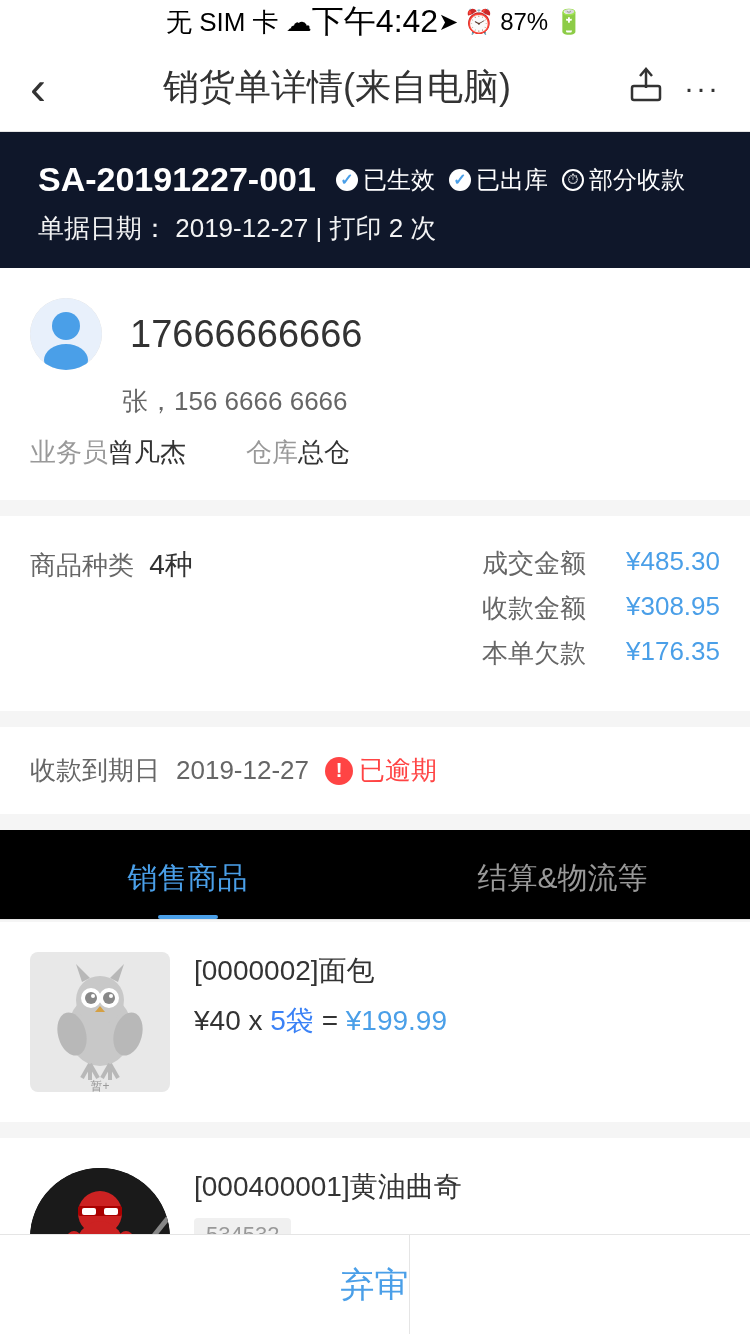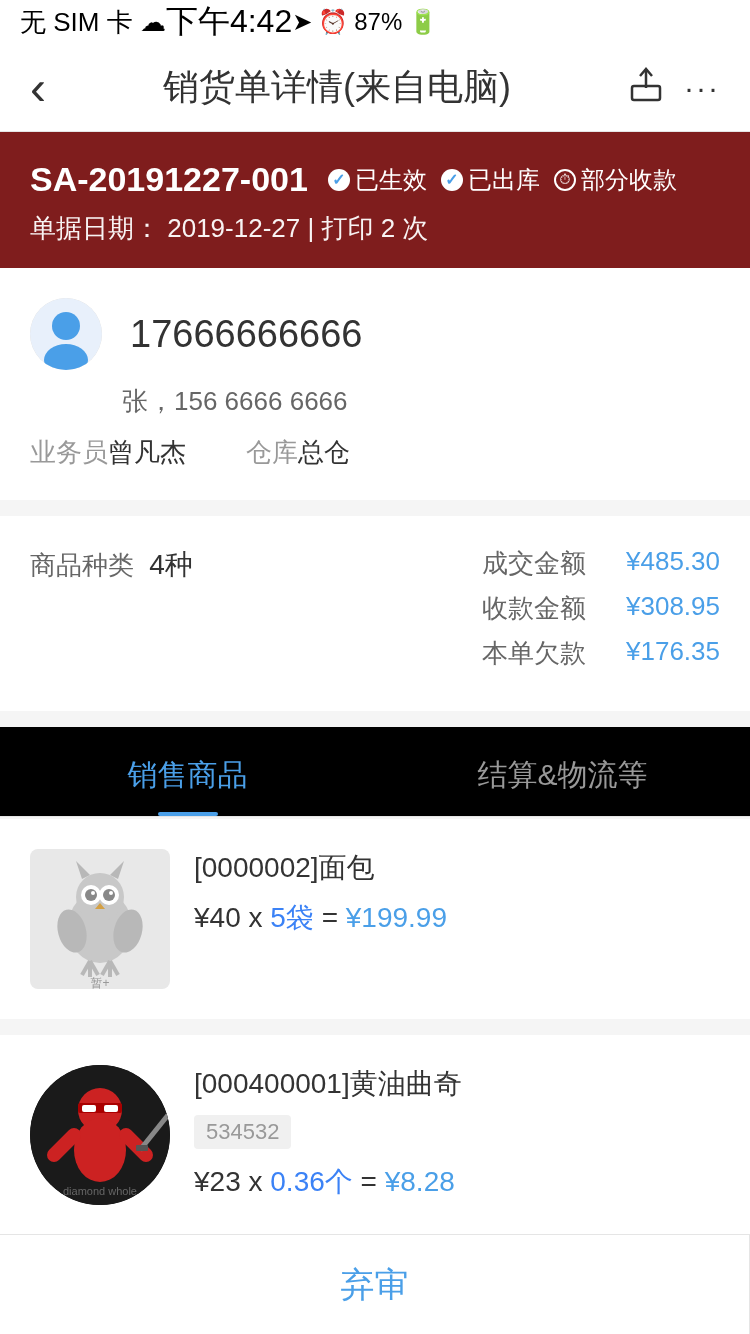--- a/index.html
+++ b/index.html
@@ -11,21 +11,21 @@
       min-height: 1334px;
       overflow-x: hidden;
     }
 
     
     .status-bar {
       background: #fff;
       height: 44px;
       display: flex;
       align-items: center;
-      justify-content: flex-start;
+      justify-content: center;
       padding: 0 20px;
       font-size: 28px;
     }
     .status-left { display: flex; align-items: center; gap: 8px; font-size: 26px; }
     .status-center { font-size: 32px; font-weight: 500; }
     .status-right { display: flex; align-items: center; gap: 6px; font-size: 24px; }
 
     
     .nav-bar {
       background: #fff;
@@ -35,22 +35,22 @@
       justify-content: space-between;
       padding: 0 30px;
       border-bottom: 1px solid #e5e5e5;
     }
     .nav-title { font-size: 36px; font-weight: 500; color: #333; }
     .nav-left, .nav-right { display: flex; align-items: center; gap: 20px; }
     .nav-icon { font-size: 40px; color: #333; cursor: pointer; }
 
     
     .header-card {
-      background: #7f1d1d;
-      padding: 28px 30px 22px;
+      background: #0f172a;
+      padding: 28px 38px 22px;
     }
     .header-card-top {
       display: flex;
       align-items: center;
       gap: 20px;
       margin-bottom: 12px;
     }
     .order-id {
       font-size: 34px;
       font-weight: bold;
@@ -280,20 +280,21 @@
     .bottom-bar {
       position: fixed;
       bottom: 0;
       left: 0;
       width: 750px;
       height: 100px;
       background: #fff;
       border-top: 1px solid #e5e5e5;
       display: flex;
       align-items: center;
+      flex-direction: column;
     }
     .bottom-btn {
       flex: 1;
       text-align: center;
       font-size: 34px;
       cursor: pointer;
       height: 100%;
       display: flex;
       align-items: center;
       justify-content: center;
@@ -405,20 +406,28 @@
           <span class="stats-item-value">¥308.95</span>
         </div>
         <div class="stats-item">
           <span class="stats-item-label">本单欠款</span>
           <span class="stats-item-value">¥176.35</span>
         </div>
       </div>
     </div>
   </div>
 
+  <div class="due-section">
+    <span>收款到期日</span>
+    <span>2019-12-27</span>
+    <div class="overdue-badge">
+      <div class="overdue-circle">!</div>
+      <span>已逾期</span>
+    </div>
+  </div>
 
   <div class="tabs-section">
     <div class="tabs-row">
       <div class="tab-item active">销售商品</div>
       <div class="tab-item">结算&amp;物流等</div>
     </div>
   </div>
 
   <div class="product-section">
 

